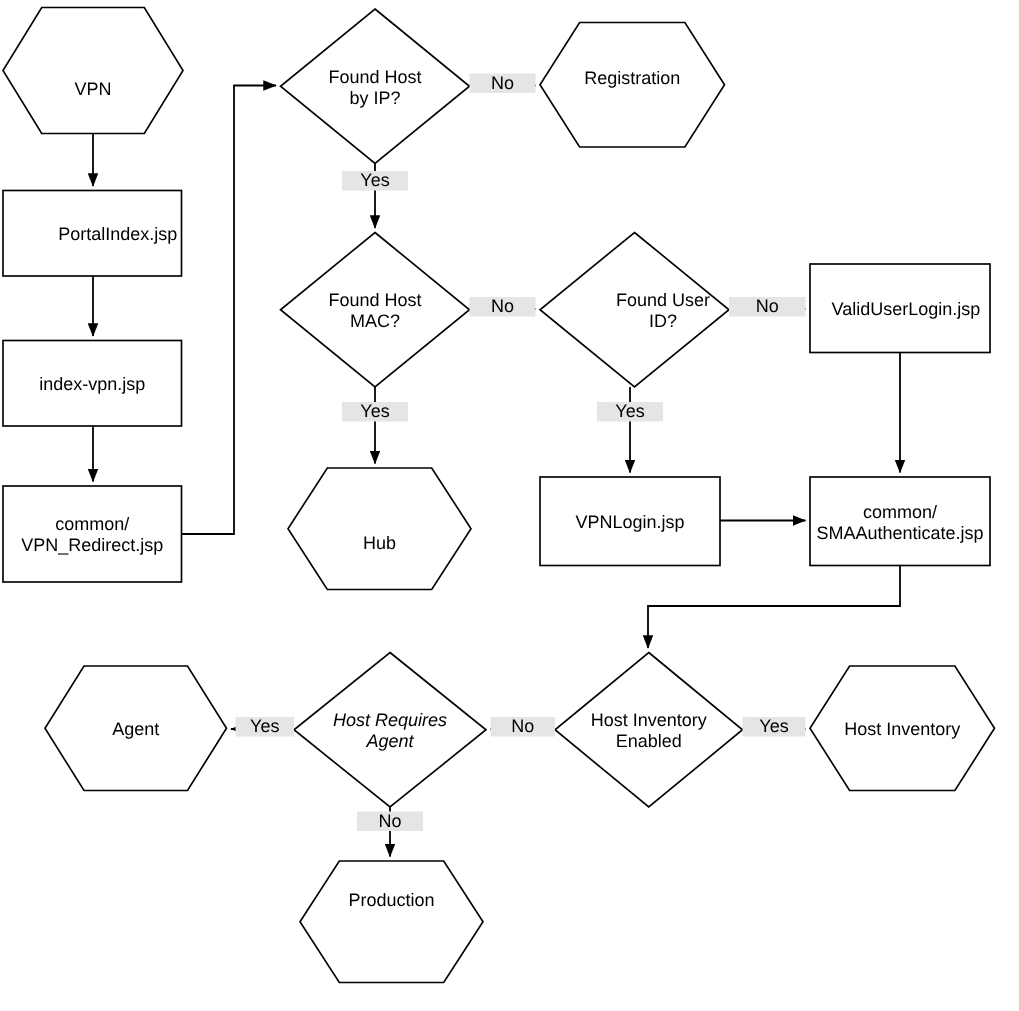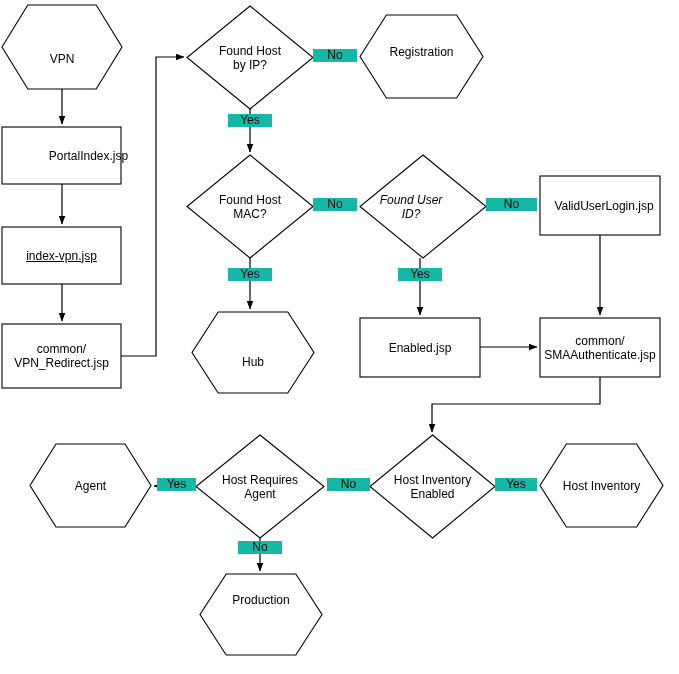--- a/index.html
+++ b/index.html
@@ -34,21 +34,21 @@
     display: flex;
     align-items: center;
     justify-content: center;
   }
   .edge-label {
     position: absolute;
     color: #000000;
     font-family: "Liberation Sans", sans-serif;
     font-size: 12px;
     line-height: 13px;
-    background: #14b8a6;
+    background: #e5e5e5;
     text-align: center;
     white-space: nowrap;
   }
   .shape-stroke {
     fill: #ffffff;
     stroke: #000000;
     stroke-width: 1.1;
   }
   .edge-line {
     fill: none;
@@ -100,40 +100,40 @@
         <rect x="540" y="318" width="120" height="59" class="shape-stroke"></rect>
         <polygon points="432.5,435.0 495.0,486.5 432.5,538.0 370.0,486.5" class="shape-stroke"></polygon>
         <polygon points="566.4,444.0 636.6,444.0 663.0,485.5 636.6,527.0 566.4,527.0 540.0,485.5" class="shape-stroke"></polygon>
         <polygon points="260.0,435.0 324.0,486.5 260.0,538.0 196.0,486.5" class="shape-stroke"></polygon>
         <polygon points="56.0,444.0 125.0,444.0 151.0,485.5 125.0,527.0 56.0,527.0 30.0,485.5" class="shape-stroke"></polygon>
         <polygon points="226.2,574.0 295.8,574.0 322.0,614.5 295.8,655.0 226.2,655.0 200.0,614.5" class="shape-stroke"></polygon>
       </g>
   </svg>
   <div id="labels-layer">
       <div class="node-label" style="left: 2px; top: 5px; width: 120px; height: 107px;">VPN</div>
-      <div class="node-label" style="left: 18px; top: 127px; width: 141px; height: 57px; border-radius: 22px;">PortalIndex.jsp</div>
-      <div class="node-label" style="left: 2px; top: 227px; width: 119px; height: 57px; text-decoration: underline;">index-vpn.jsp</div>
+      <div class="node-label" style="left: 8px; top: 127px; width: 141px; height: 57px; border-radius: 22px;">PortalIndex.jsp</div>
+      <div class="node-label" style="left: 2px; top: 227px; width: 119px; height: 57px;">index-vpn.jsp</div>
       <div class="node-label" style="left: 2px; top: 324px; width: 119px; height: 64px;">common/
 VPN_Redirect.jsp</div>
       <div class="node-label" style="left: 187px; top: 6px; width: 126px; height: 103px;">Found Host
 by IP?</div>
       <div class="node-label" style="left: 360px; top: 15px; width: 123px; height: 73px;">Registration</div>
       <div class="node-label" style="left: 187px; top: 155px; width: 126px; height: 103px;">Found Host
 MAC?</div>
       <div class="node-label" style="left: 192px; top: 312px; width: 122px; height: 100px;">Hub</div>
-      <div class="node-label" style="left: 348px; top: 155px; width: 126px; height: 103px; font-style: italic;">Found User
+      <div class="node-label" style="left: 379px; top: 155px; width: 126px; height: 103px;">Found User
 ID?</div>
       <div class="node-label" style="left: 544px; top: 176px; width: 120px; height: 59px;">ValidUserLogin.jsp</div>
-      <div class="node-label" style="left: 360px; top: 318px; width: 120px; height: 59px;">Enabled.jsp</div>
+      <div class="node-label" style="left: 360px; top: 318px; width: 120px; height: 59px;">VPNLogin.jsp</div>
       <div class="node-label" style="left: 540px; top: 318px; width: 120px; height: 59px;">common/
 SMAAuthenticate.jsp</div>
       <div class="node-label" style="left: 370px; top: 435px; width: 125px; height: 103px;">Host Inventory
 Enabled</div>
       <div class="node-label" style="left: 540px; top: 444px; width: 123px; height: 83px;">Host Inventory</div>
-      <div class="node-label" style="left: 196px; top: 435px; width: 128px; height: 103px;">Host Requires
+      <div class="node-label" style="left: 196px; top: 435px; width: 128px; height: 103px; font-style: italic;">Host Requires
 Agent</div>
       <div class="node-label" style="left: 30px; top: 444px; width: 121px; height: 83px;">Agent</div>
       <div class="node-label" style="left: 200px; top: 548px; width: 122px; height: 104px;">Production</div>
     </div>
   <div id="edge-labels-layer">
       <div class="edge-label" style="left: 313px; top: 49px; width: 44px; text-align: center;">No</div>
       <div class="edge-label" style="left: 228px; top: 114px; width: 44px; text-align: center;">Yes</div>
       <div class="edge-label" style="left: 313px; top: 198px; width: 44px; text-align: center;">No</div>
       <div class="edge-label" style="left: 228px; top: 268px; width: 44px; text-align: center;">Yes</div>
       <div class="edge-label" style="left: 486px; top: 198px; width: 51px; text-align: center;">No</div>

